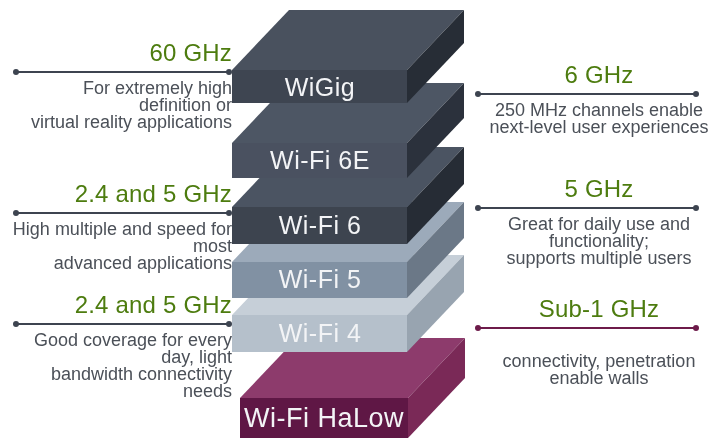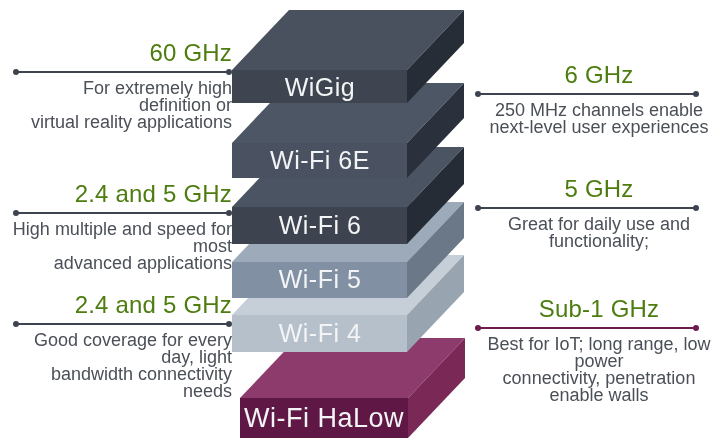--- a/index.html
+++ b/index.html
@@ -105,22 +105,22 @@
 
   <div class="note right r1">
     <div class="freq">6 GHz</div>
     <div class="rule rule-dark"></div>
     <div class="desc"><span>250 MHz channels enable</span><br><span>next-level user experiences</span></div>
   </div>
 
   <div class="note right r2">
     <div class="freq">5 GHz</div>
     <div class="rule rule-dark"></div>
-    <div class="desc"><span>Great for daily use and functionality;</span><br></div>
+    <div class="desc"><span>Great for daily use and functionality;</span><br><span>supports multiple users</span></div>
   </div>
 
   <div class="note right r3">
     <div class="freq">Sub-1 GHz</div>
     <div class="rule rule-maroon"></div>
-    <div class="desc"><span>Best for IoT; long range, low power</span><br><span>connectivity, penetration enable walls</span></div>
+    <div class="desc"><br><span>connectivity, penetration enable walls</span></div>
   </div>
 
 </div>
 
 </body></html>

